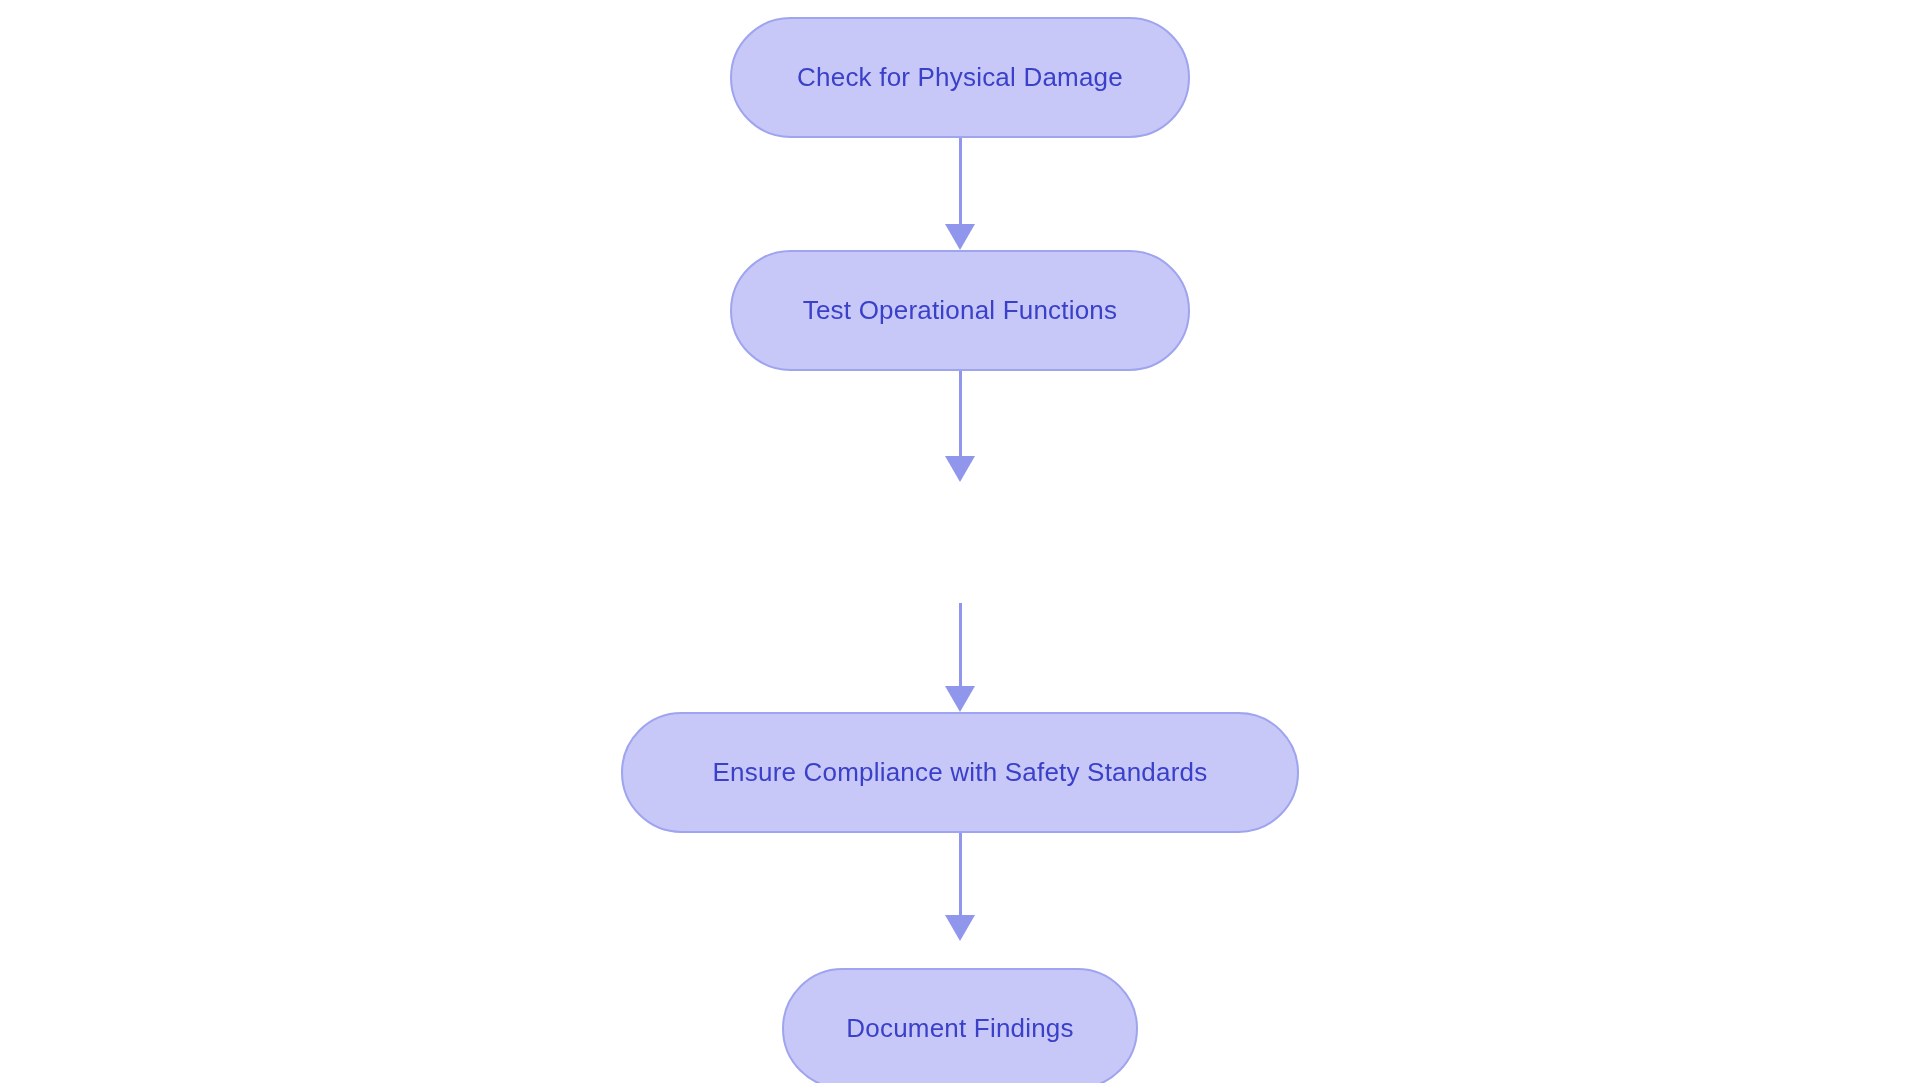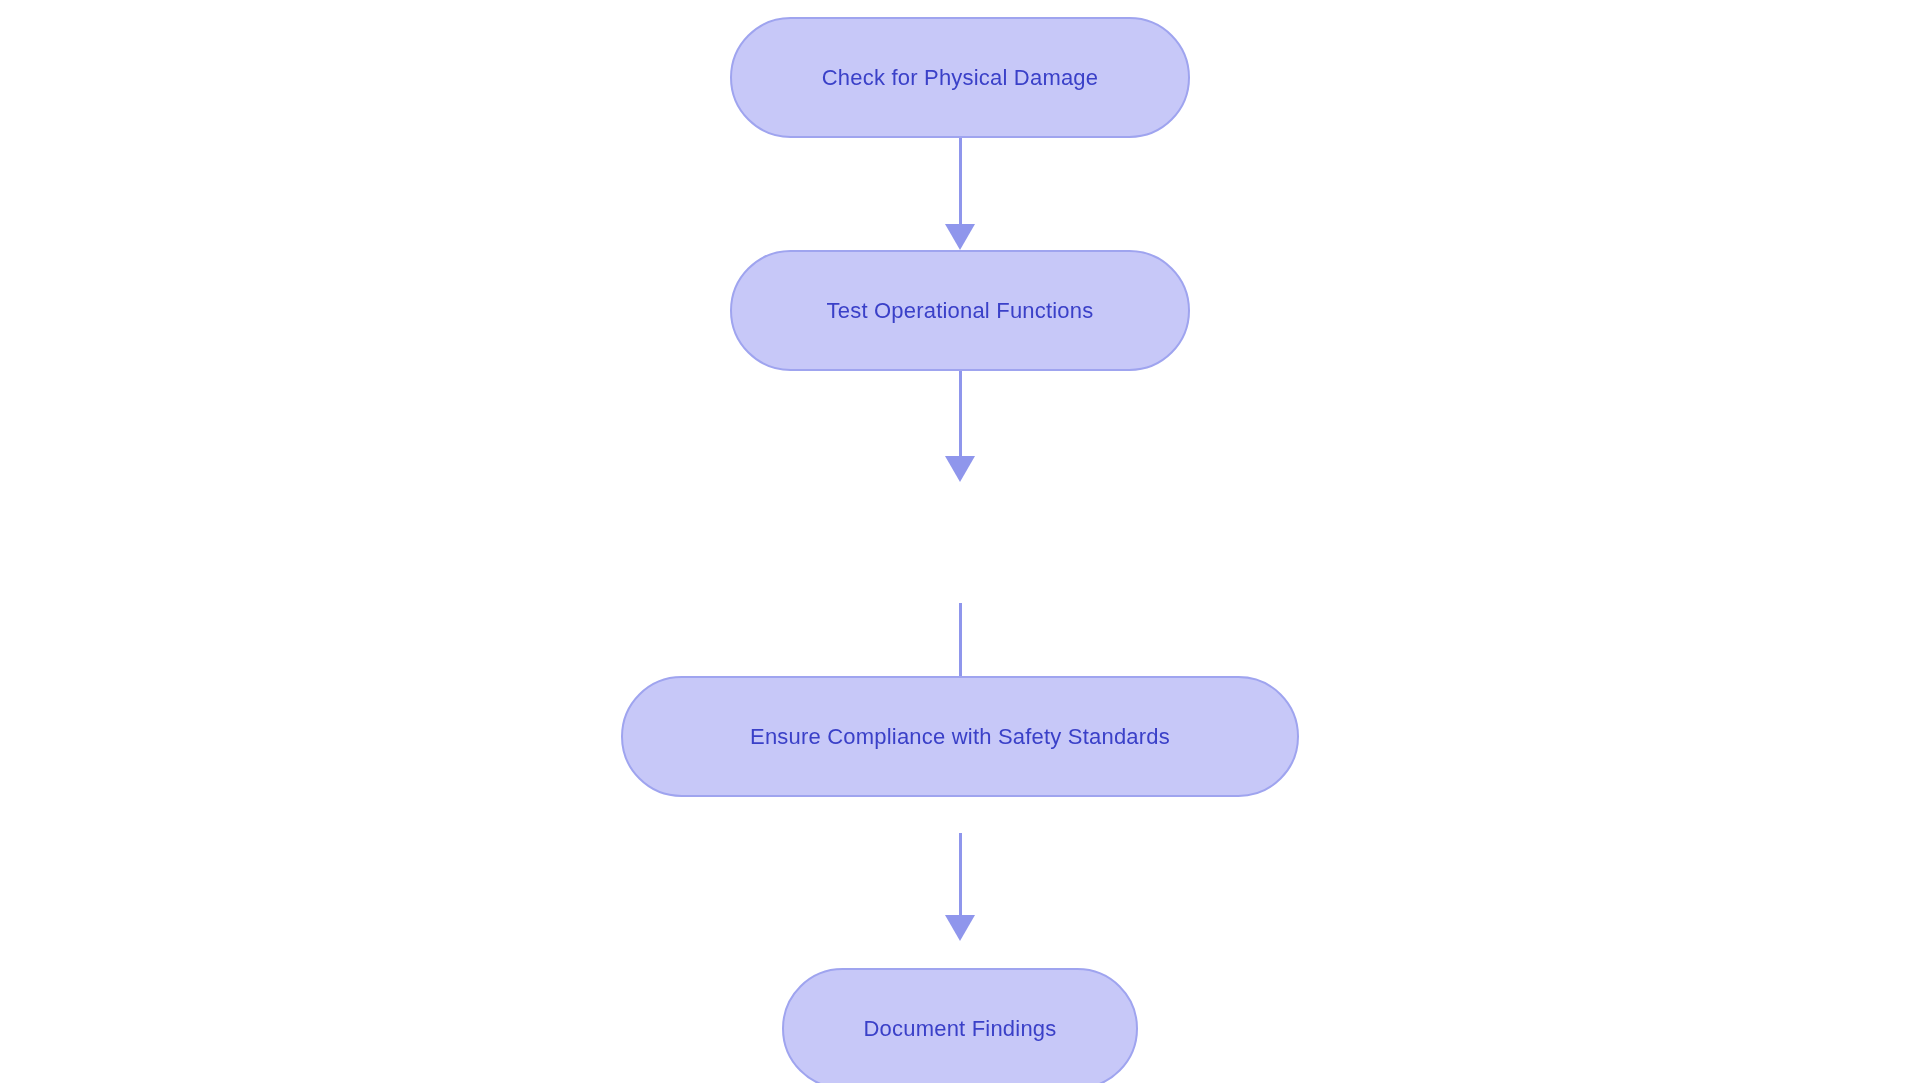--- a/index.html
+++ b/index.html
@@ -33,28 +33,28 @@
     height: 121px;
     background: var(--node-fill);
     border: 2px solid var(--node-border);
     border-radius: 61px;
     display: flex;
     align-items: center;
     justify-content: center;
   }
   .node-label {
     color: var(--node-text);
-    font-size: 22px;
+    font-size: 26px;
     letter-spacing: 0.2px;
     white-space: nowrap;
   }
   .node-1 { top: 17px;  width: 460px; }
   .node-2 { top: 250px; width: 460px; }
   .node-3 { top: 482px; width: 512px; }
-  .node-4 { top: 676px; width: 678px; }
+  .node-4 { top: 712px; width: 678px; }
   .node-5 { top: 968px; width: 356px; }
 
   .arrow {
     position: absolute;
     left: 960px;
     transform: translateX(-50%);
     display: flex;
     flex-direction: column;
     align-items: center;
   }

